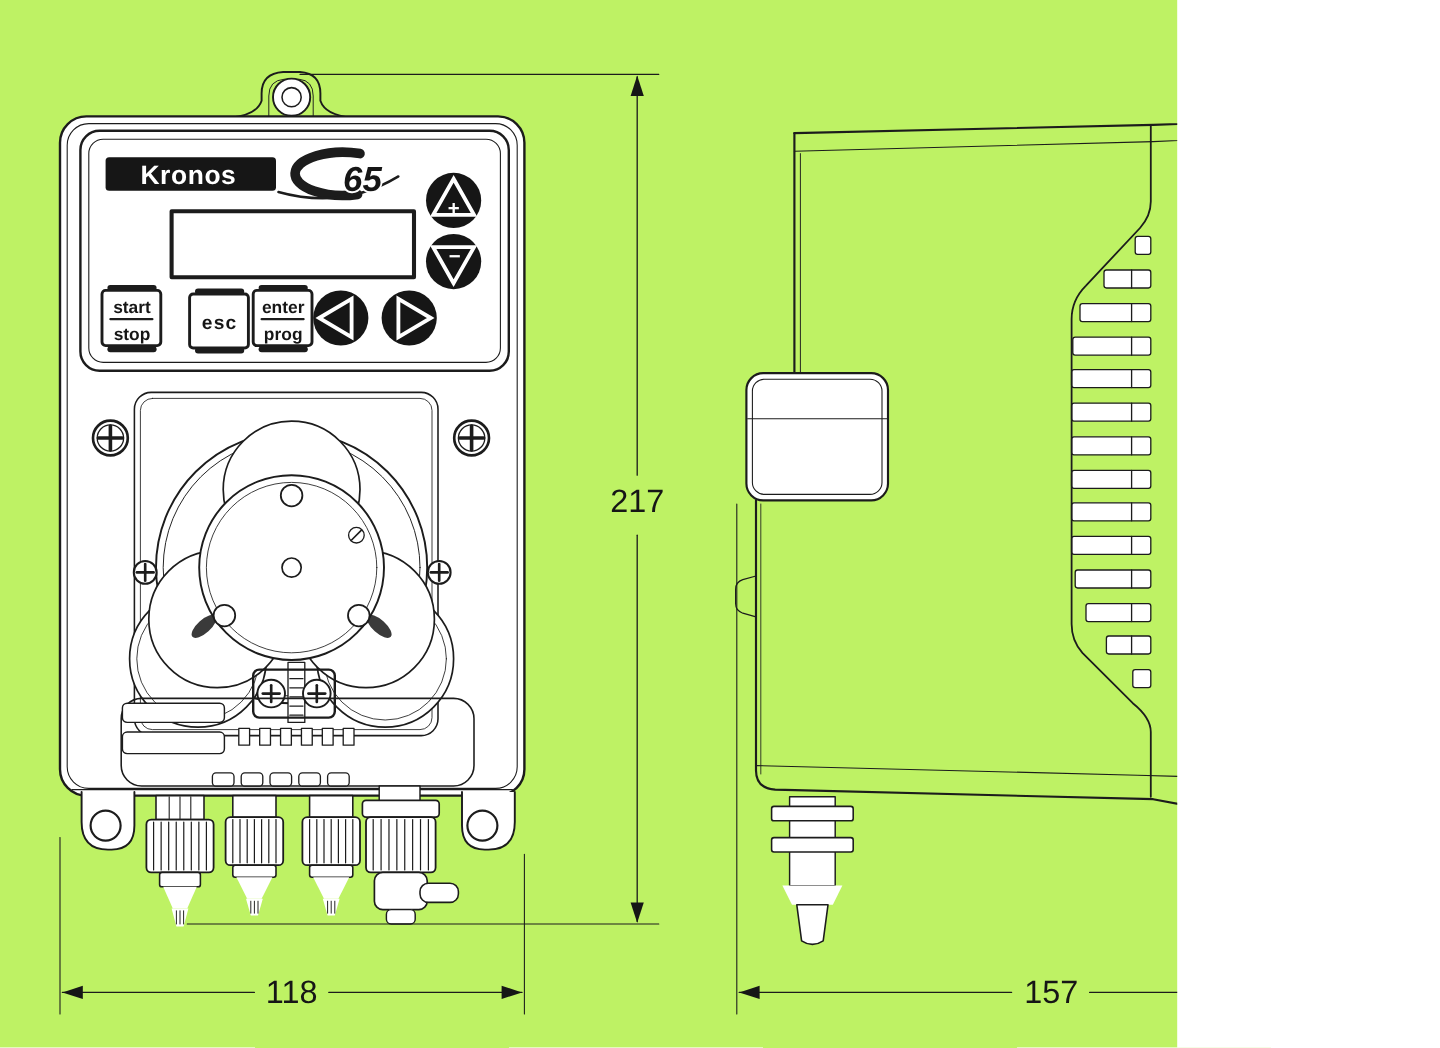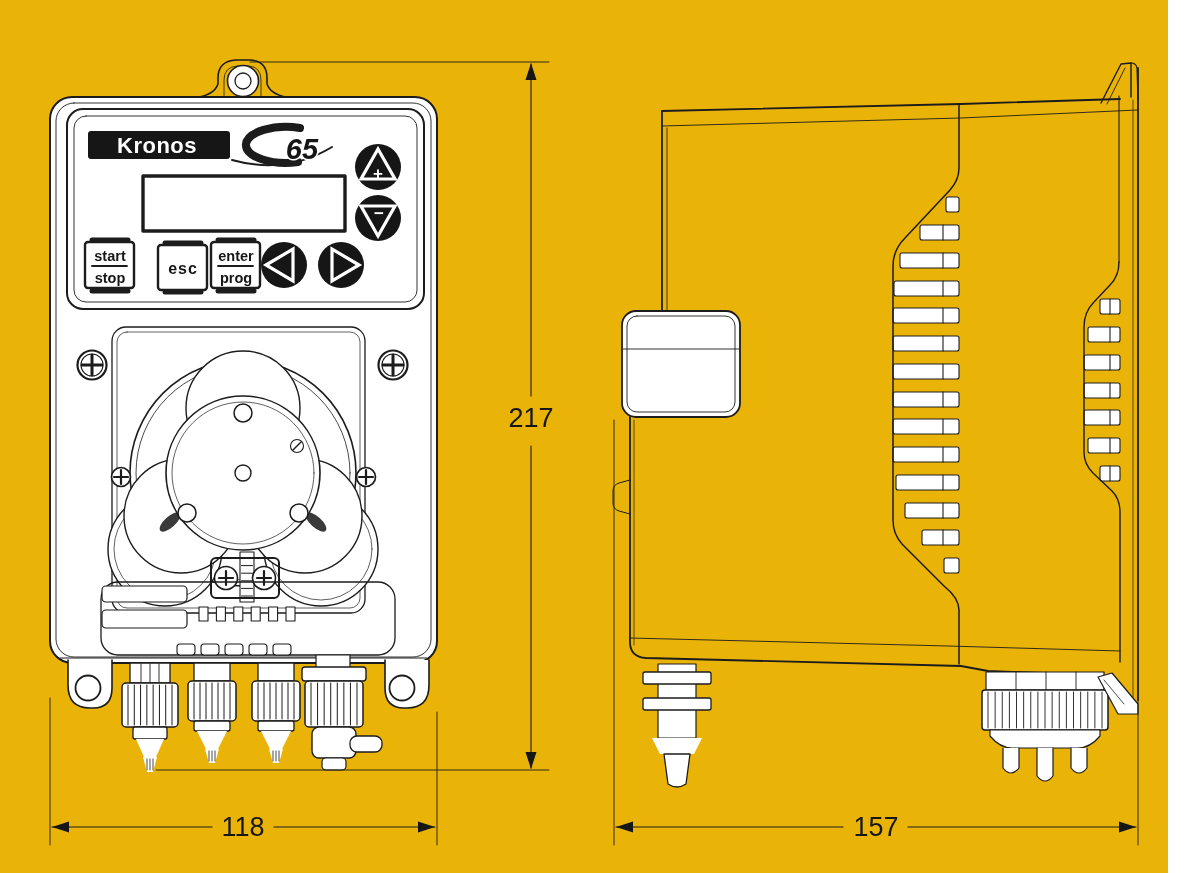--- a/index.html
+++ b/index.html
@@ -1,16 +1,16 @@
 <!DOCTYPE html>
 <html><head>
 <meta charset="utf-8">
 <style>
   html,body{margin:0;padding:0;background:#ffffff;}
-  .canvas{width:1168px;height:873px;position:relative;background:#eab308;overflow:hidden;}
+  .canvas{width:981px;height:873px;position:relative;background:#bef264;overflow:hidden;}
   svg{display:block;}
   svg *{vector-effect:none;}
   path,rect,circle,ellipse,line,polyline{stroke:#1c1c1c;fill:none;stroke-linecap:round;stroke-linejoin:round;}
   .w{fill:#ffffff;}
   .b{fill:#161616;stroke:none;}
   .dk{fill:#3a3a3a;stroke:none;}
   text{font-family:"Liberation Sans","DejaVu Sans",sans-serif;fill:#161616;stroke:none;}
   .dim-text{font-size:27px;}
   .btn-text{font-size:14.5px;font-weight:bold;}
   .esc-text{font-size:16px;font-weight:bold;letter-spacing:1px;}

